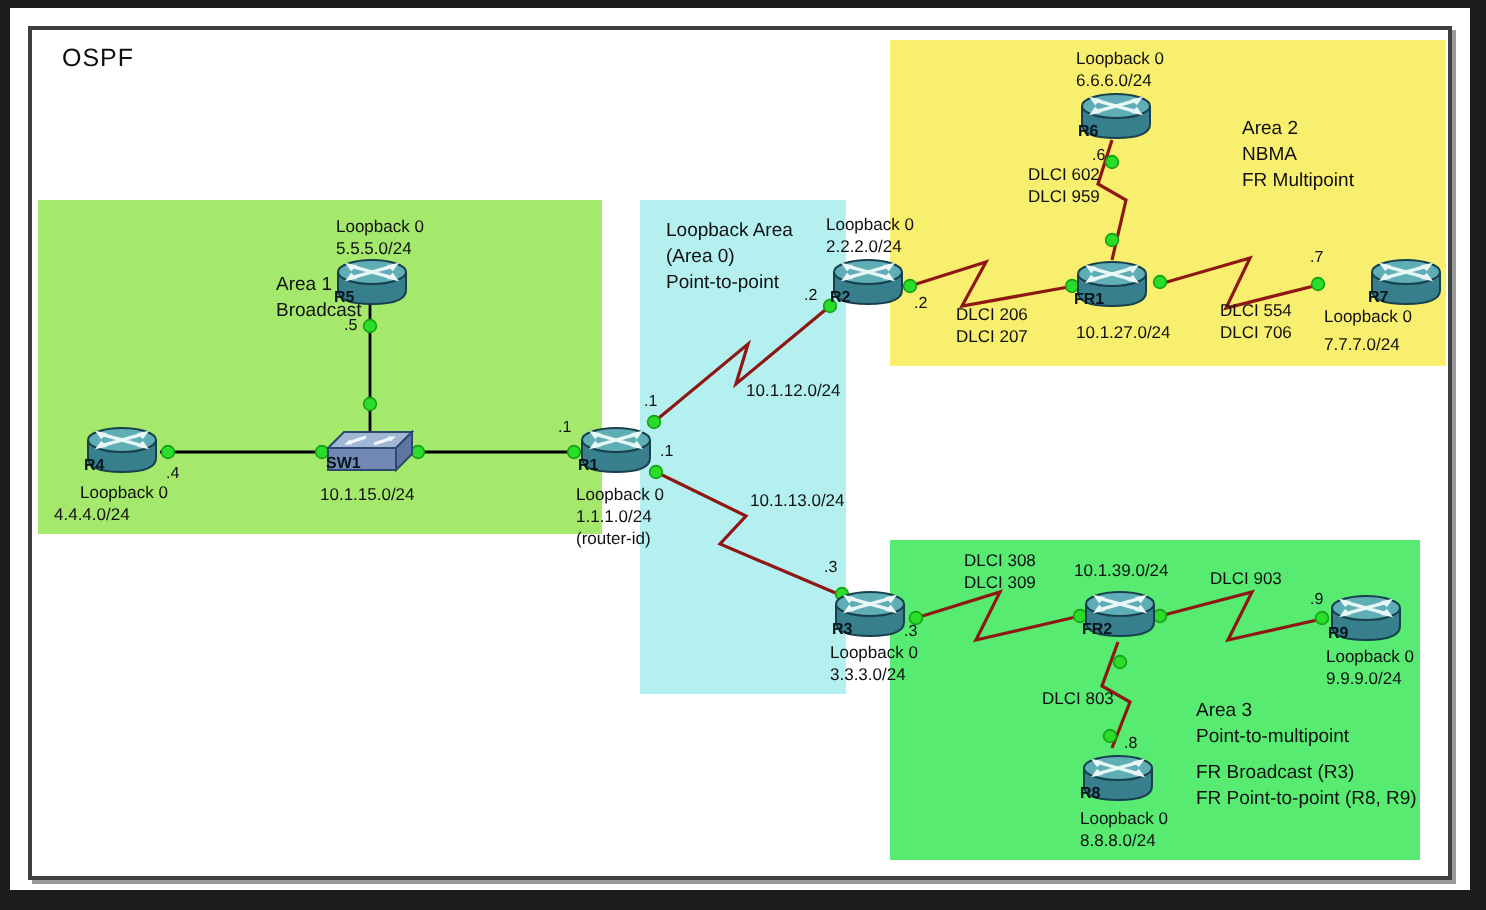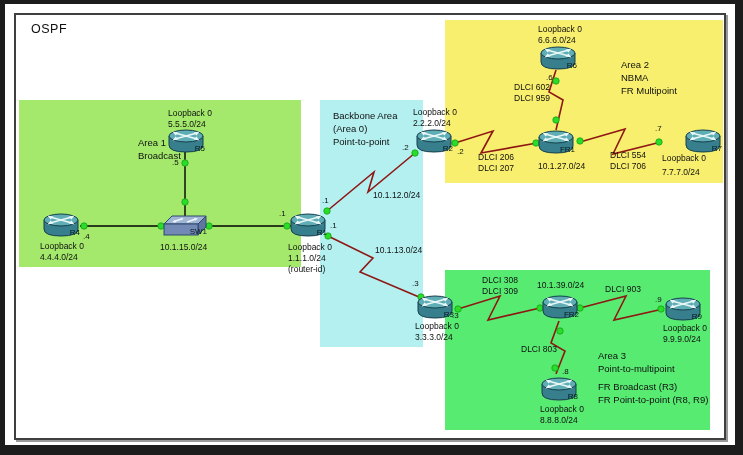--- a/index.html
+++ b/index.html
@@ -12,22 +12,22 @@
   .region.a1{left:19px;top:100px;width:282px;height:167px;background:#A4E96C;}
   .region.a0{left:320px;top:100px;width:103px;height:247px;background:#B4F0F0;}
   .region.a2{left:445px;top:20px;width:278px;height:163px;background:#F8EF6E;}
   .region.a3{left:445px;top:270px;width:265px;height:160px;background:#58EB72;}
   svg.wires{position:absolute;left:0;top:0;}
   .lbl{position:absolute;font-size:8.5px;line-height:11px;white-space:nowrap;color:#101010;}
   .lbl.iface{font-size:8px;}
   .lbl.area{font-size:9.5px;}
   .lbl.title{font-size:12.5px;letter-spacing:0.5px;}
   .node{position:absolute;}
-  .node .nlabel{position:absolute;left:0;bottom:1px;width:100%;text-align:right;
-                font-size:8px;font-weight:normal;color:#06171c;}
+  .node .nlabel{position:absolute;left:0;bottom:1px;width:100%;text-align:left;
+                font-size:8px;font-weight:bold;color:#06171c;}
   .node.sw .nlabel{bottom:2px;}
 </style>
 </head>
 <body>
 
 <div class="stage">
   <div class="paper"></div>
   <div class="frame"></div>
 
   <div class="region a1"></div>
@@ -165,35 +165,35 @@
     <svg width="44" height="24">
         <use href="#switch-shape"></use>
       </svg>
     <span class="nlabel">SW1</span>
   </div>
 
   <div class="lbl title" style="left:31px;top:24px">OSPF</div>
 
   <div class="lbl area" style="left:138px;top:137px">Area 1</div>
   <div class="lbl area" style="left:138px;top:150px">Broadcast</div>
-  <div class="lbl area" style="left:333px;top:110px">Backbone Area</div>
+  <div class="lbl area" style="left:333px;top:110px">Loopback Area</div>
   <div class="lbl area" style="left:333px;top:123px">(Area 0)</div>
   <div class="lbl area" style="left:333px;top:136px">Point-to-point</div>
   <div class="lbl area" style="left:621px;top:59px">Area 2</div>
   <div class="lbl area" style="left:621px;top:72px">NBMA</div>
   <div class="lbl area" style="left:621px;top:85px">FR Multipoint</div>
   <div class="lbl area" style="left:598px;top:350px">Area 3</div>
   <div class="lbl area" style="left:598px;top:363px">Point-to-multipoint</div>
   <div class="lbl area" style="left:598px;top:381px">FR Broadcast (R3)</div>
   <div class="lbl area" style="left:598px;top:394px">FR Point-to-point (R8, R9)</div>
 
   <div class="lbl" style="left:168px;top:108px">Loopback 0</div>
   <div class="lbl" style="left:168px;top:119px">5.5.5.0/24</div>
   <div class="lbl" style="left:40px;top:241px">Loopback 0</div>
-  <div class="lbl" style="left:40px;top:252px">4.4.4.0/24</div>
+  <div class="lbl" style="left:27px;top:252px">4.4.4.0/24</div>
   <div class="lbl" style="left:288px;top:242px">Loopback 0</div>
   <div class="lbl" style="left:288px;top:253px">1.1.1.0/24</div>
   <div class="lbl" style="left:288px;top:264px">(router-id)</div>
   <div class="lbl" style="left:413px;top:107px">Loopback 0</div>
   <div class="lbl" style="left:413px;top:118px">2.2.2.0/24</div>
   <div class="lbl" style="left:538px;top:24px">Loopback 0</div>
   <div class="lbl" style="left:538px;top:35px">6.6.6.0/24</div>
   <div class="lbl" style="left:662px;top:153px">Loopback 0</div>
   <div class="lbl" style="left:662px;top:167px">7.7.7.0/24</div>
   <div class="lbl" style="left:415px;top:321px">Loopback 0</div>

